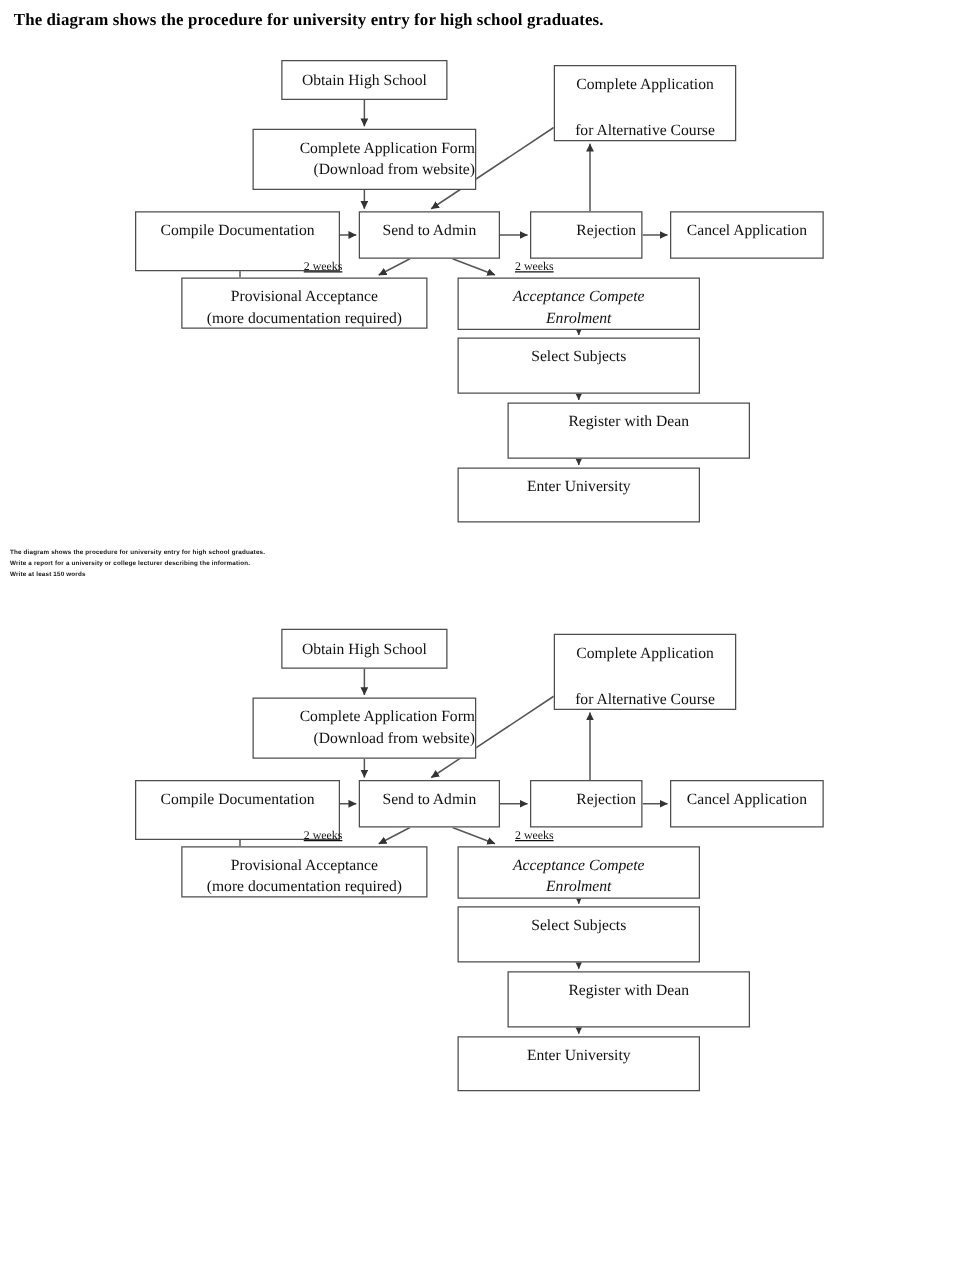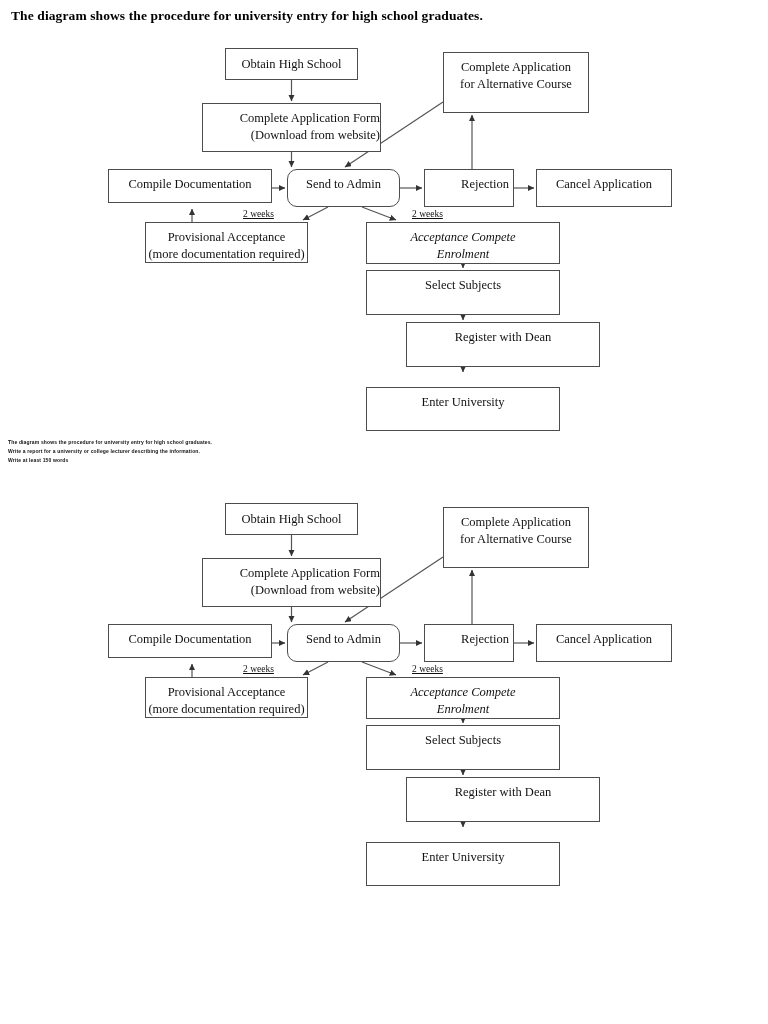--- a/index.html
+++ b/index.html
@@ -50,30 +50,30 @@
     line-height: 1.32;
     color: #111;
     text-align: center;
   }
   .node .line { display: block; white-space: nowrap; }
   .node.center-mid { justify-content: center; padding-top: 0; text-align: center; }
 
   
   .n-obtain        { left: 225px; top: 8px;   width: 133px; height: 32px; }
   .n-complete-form { left: 202px; top: 63px;  width: 179px; height: 49px; align-items: flex-end; }
-  .n-alt-course    { left: 443px; top: 12px;  width: 146px; height: 61px; }
-  .n-compile       { left: 108px; top: 129px; width: 164px; height: 34px; }
-  .n-send-admin    { left: 287px; top: 129px; width: 113px; height: 38px; border-radius: 10px; }
+  .n-alt-course    { left: 443px; top: 12px;  width: 146px; height: 61px; gap: 20px; }
+  .n-compile       { left: 108px; top: 129px; width: 164px; height: 48px; }
+  .n-send-admin    { left: 287px; top: 129px; width: 113px; height: 38px; }
   .n-rejection     { left: 424px; top: 129px; width: 90px;  height: 38px; padding-left: 32px; }
-  .n-cancel        { left: 536px; top: 129px; width: 136px; height: 38px; }
-  .n-provisional   { left: 145px; top: 182px; width: 163px; height: 41px; }
+  .n-cancel        { left: 536px; top: 129px; width: 123px; height: 38px; }
+  .n-provisional   { left: 145px; top: 182px; width: 197px; height: 41px; }
   .n-acceptance    { left: 366px; top: 182px; width: 194px; height: 42px; font-style: italic; }
   .n-select        { left: 366px; top: 230px; width: 194px; height: 45px; }
   .n-register      { left: 366px; top: 282px; width: 194px; height: 45px; margin-left: 40px; }
-  .n-enter         { left: 366px; top: 334px; width: 194px; height: 44px; margin-top: 13px; }
+  .n-enter         { left: 366px; top: 334px; width: 194px; height: 44px; }
 
   .edge-label {
     position: absolute;
     font-size: 9.5px;
     color: #111;
     white-space: nowrap;
     font-family: "Liberation Serif", "DejaVu Serif", serif;
     text-decoration: underline;
   }
   .lbl-weeks-left  { left: 243px; top: 169px; }

